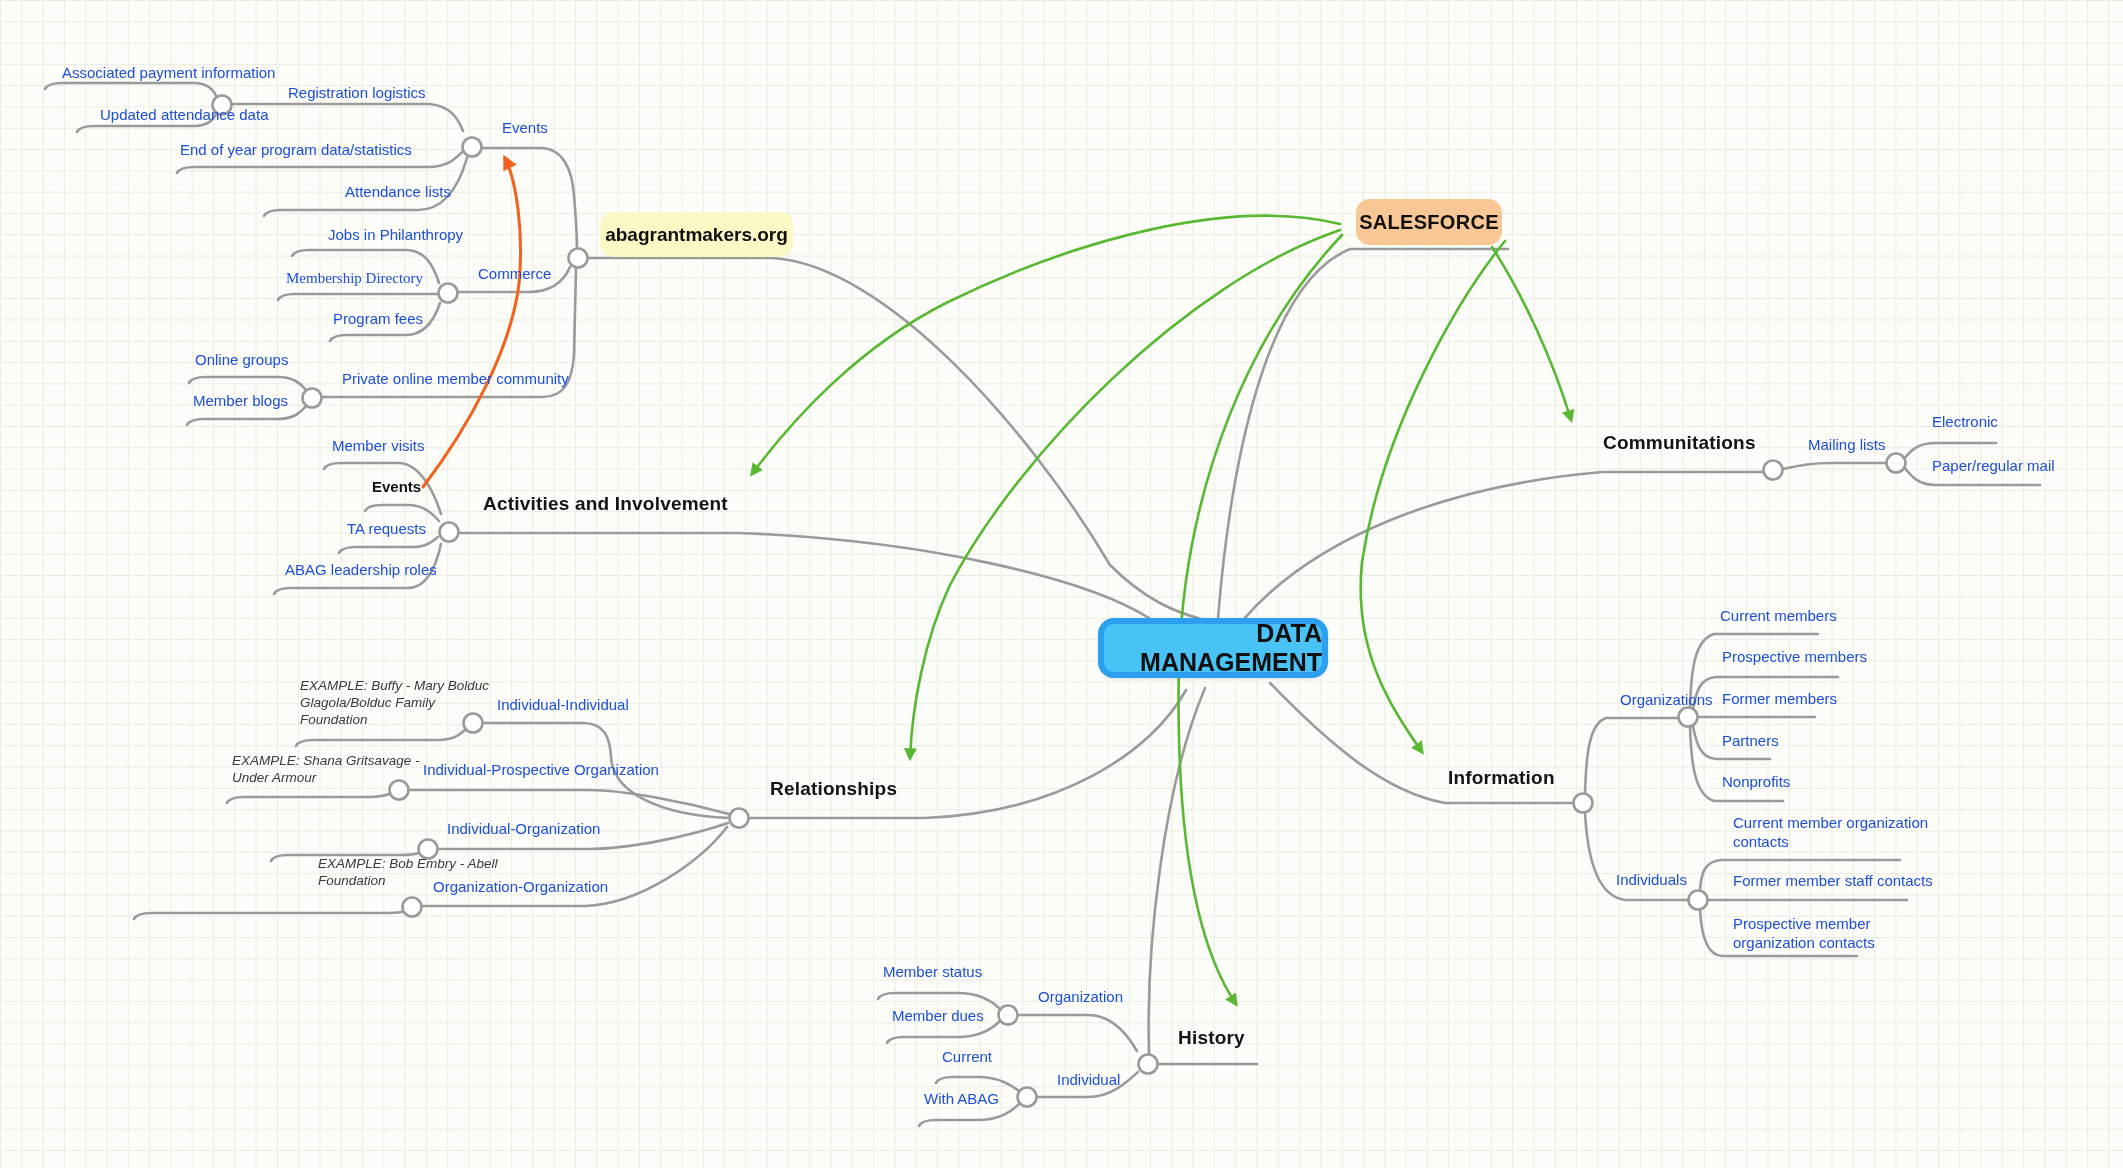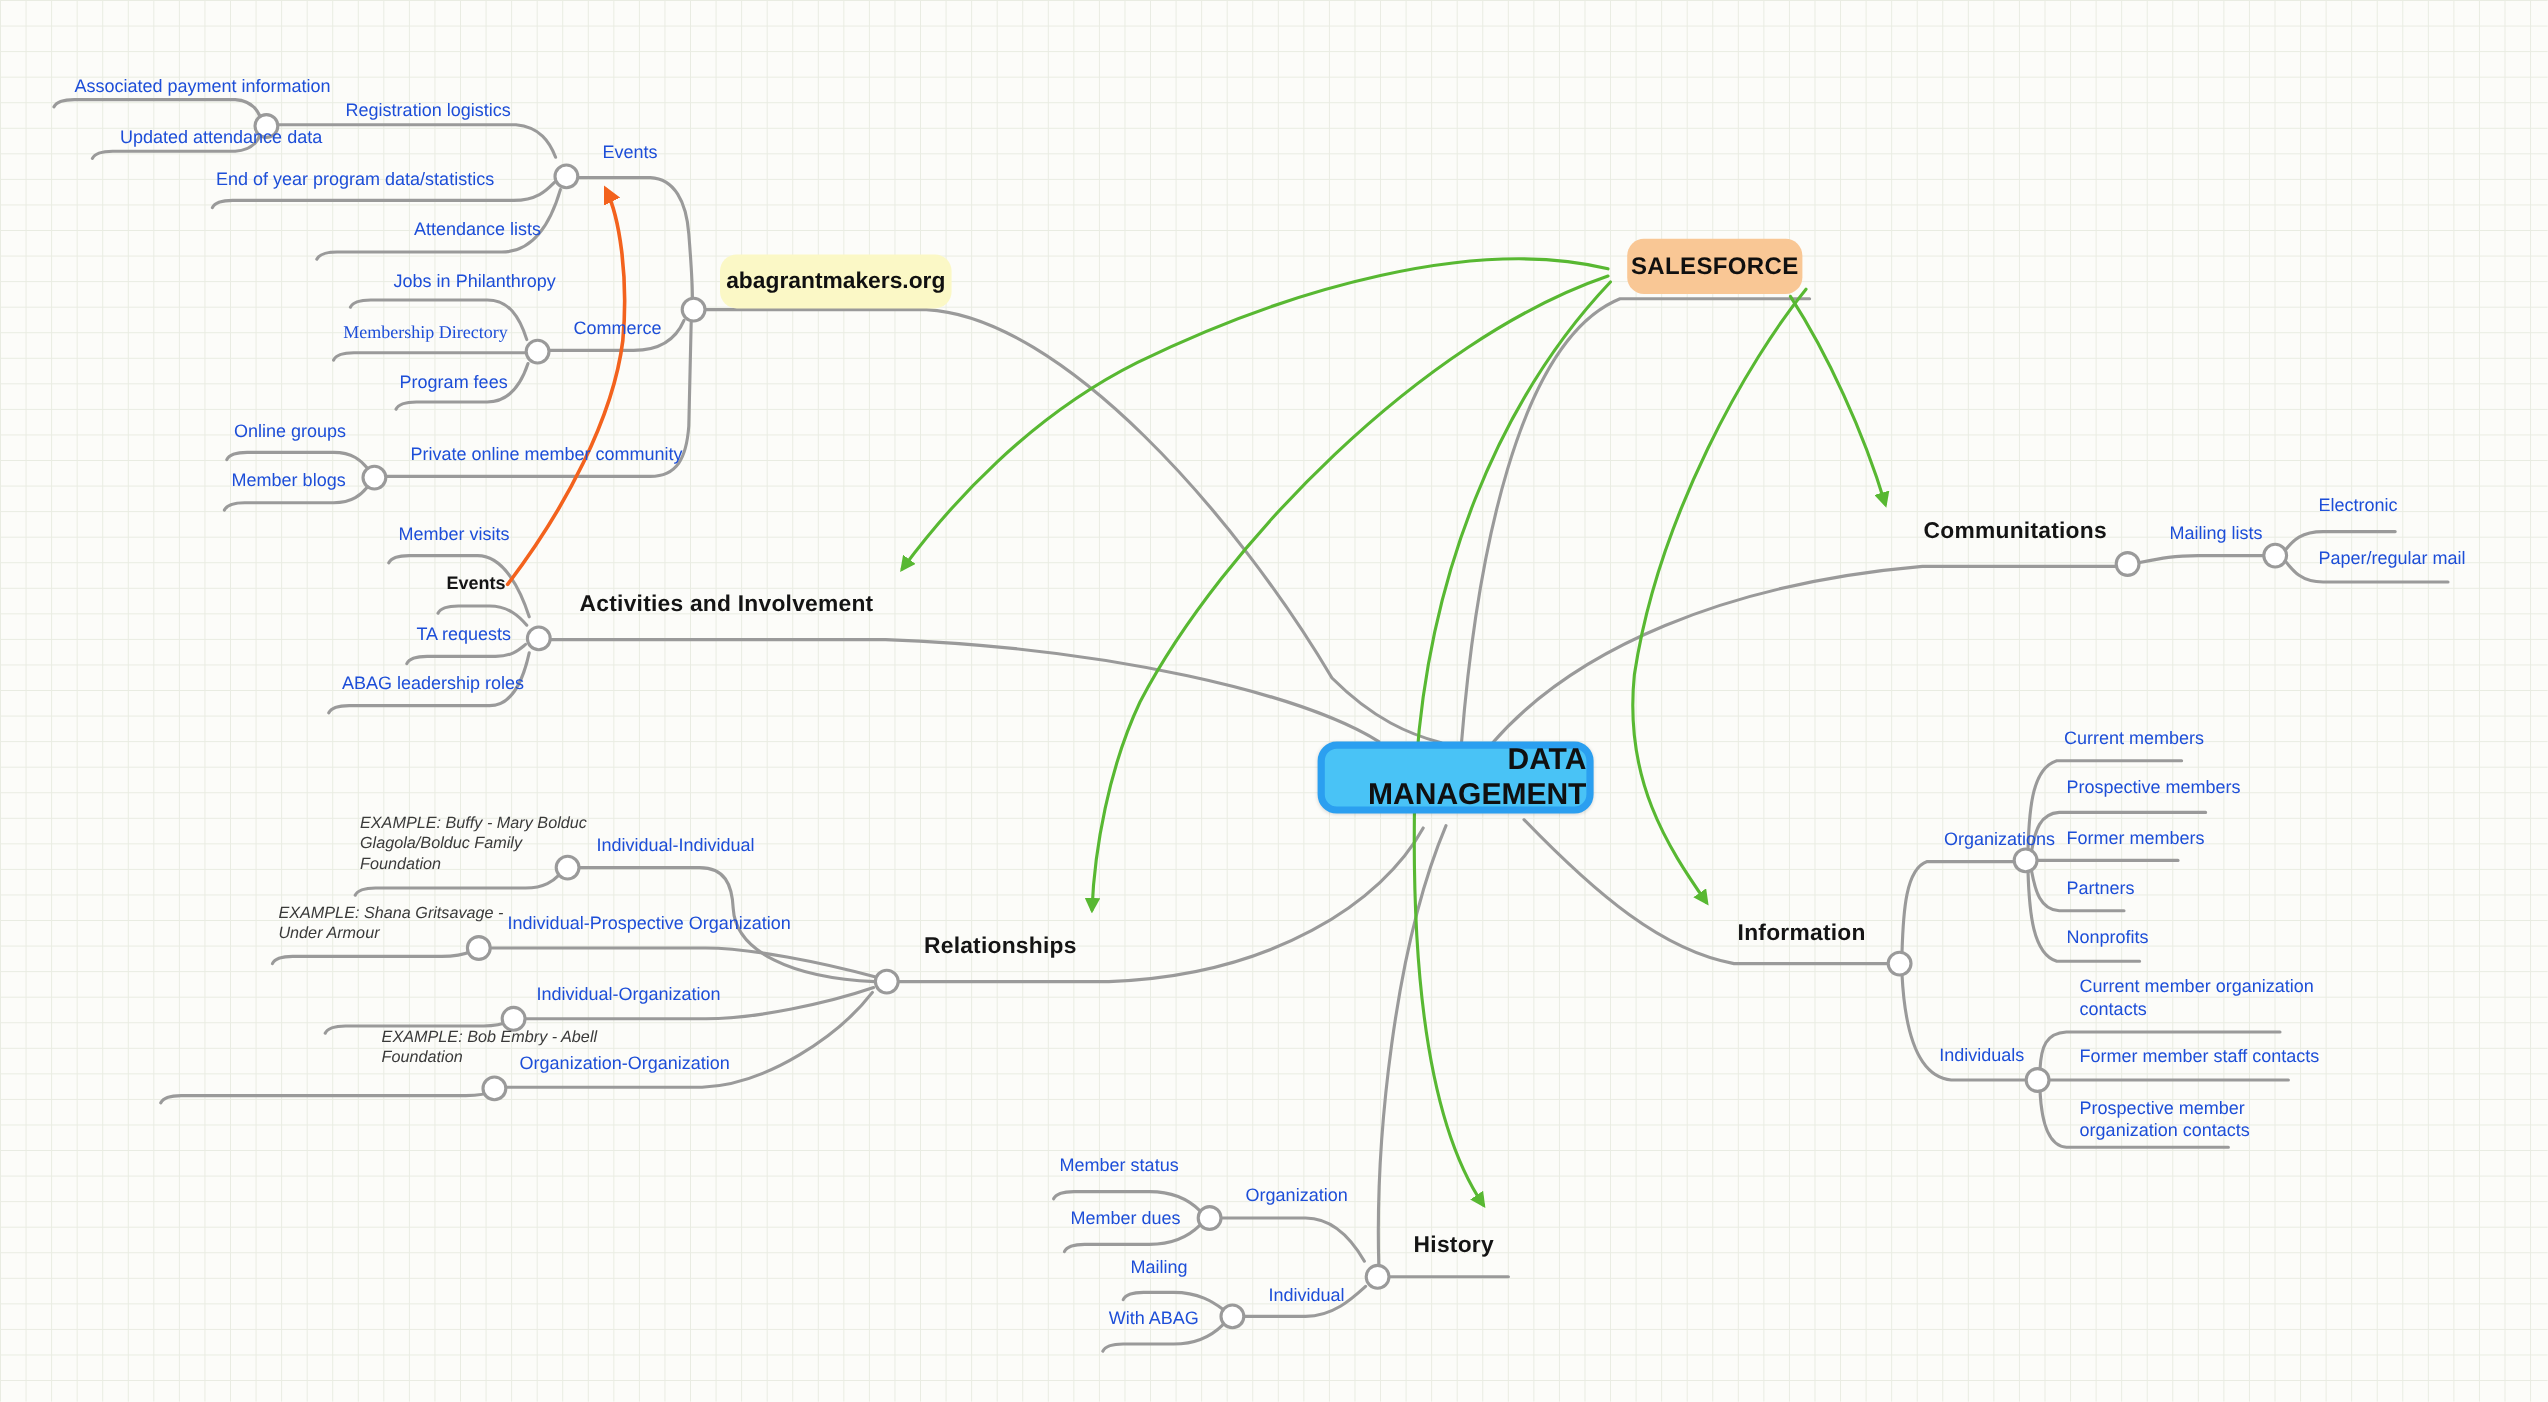--- a/index.html
+++ b/index.html
@@ -158,21 +158,21 @@
   <div class="lbl ex" style="left:232px;top:753px;width:190px;">EXAMPLE: Shana Gritsavage - Under Armour</div>
   <div class="lbl" style="left:423px;top:761px;">Individual-Prospective Organization</div>
   <div class="lbl ex" style="left:273px;top:856px;width:185px;margin-left:45px;">EXAMPLE: Bob Embry - Abell Foundation</div>
   <div class="lbl" style="left:447px;top:820px;">Individual-Organization</div>
   <div class="lbl" style="left:433px;top:878px;">Organization-Organization</div>
   <div class="lbl hdr" style="left:770px;top:777px;">Relationships</div>
 
   <div class="lbl" style="left:883px;top:963px;">Member status</div>
   <div class="lbl" style="left:892px;top:1007px;">Member dues</div>
   <div class="lbl" style="left:1038px;top:988px;">Organization</div>
-  <div class="lbl" style="left:942px;top:1048px;">Mailing</div>
+  <div class="lbl" style="left:942px;top:1048px;">Current</div>
   <div class="lbl" style="left:924px;top:1090px;">With ABAG</div>
   <div class="lbl" style="left:1057px;top:1071px;">Individual</div>
   <div class="lbl hdr" style="left:1178px;top:1026px;">History</div>
 
   <div class="lbl hdr" style="left:1603px;top:431px;">Communitations</div>
   <div class="lbl" style="left:1808px;top:436px;">Mailing lists</div>
   <div class="lbl" style="left:1932px;top:413px;">Electronic</div>
   <div class="lbl" style="left:1932px;top:457px;">Paper/regular mail</div>
 
   <div class="lbl hdr" style="left:1448px;top:766px;">Information</div>

